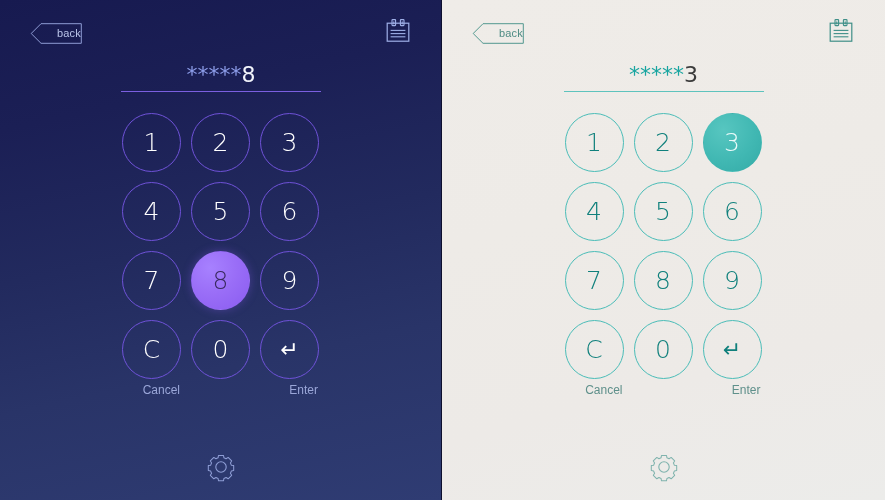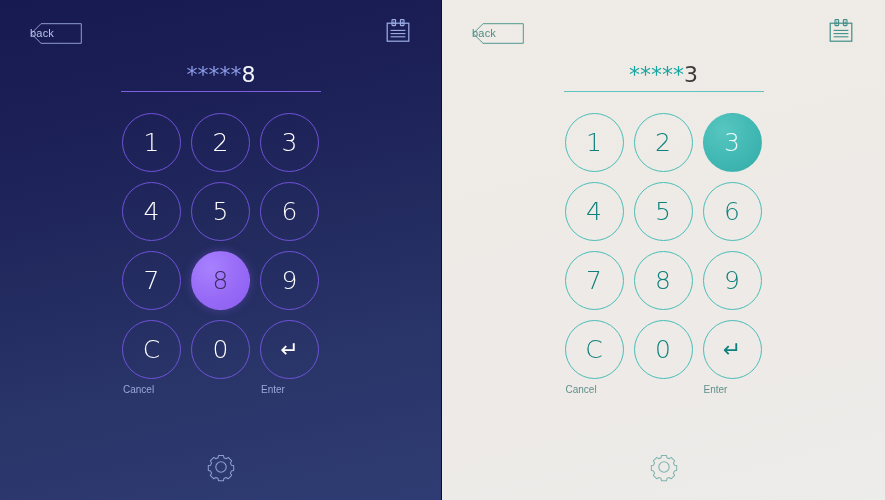--- a/index.html
+++ b/index.html
@@ -38,21 +38,21 @@
 
   
   .back-btn {
     position: absolute;
     left: 30px;
     top: 23px;
     width: 52px;
     height: 21px;
     display: flex;
     align-items: center;
-    justify-content: flex-start;
+    justify-content: flex-end;
     box-sizing: border-box;
     cursor: pointer;
   }
   .back-btn svg {
     position: absolute;
     left: 0;
     top: 0;
   }
   .back-label {
     position: relative;
@@ -156,22 +156,22 @@
     border-color: transparent;
     background: radial-gradient(circle at 34% 28%, #57c6c0 0%, #41b8b3 55%, #34aba7 100%);
   }
   .light .key.active .glyph { color: #eafaf9; }
 
   .keylabel {
     position: absolute;
     top: 63px;
     left: 0;
     right: 0;
-    text-align: left;
-    font-size: 10px;
+    text-align: right;
+    font-size: 12px;
     line-height: 12px;
     white-space: nowrap;
   }
   .dark .keylabel  { color: #9aa6d8; }
   .light .keylabel { color: #5f908b; }
 
   
   .gear {
     position: absolute;
     left: 50%;

